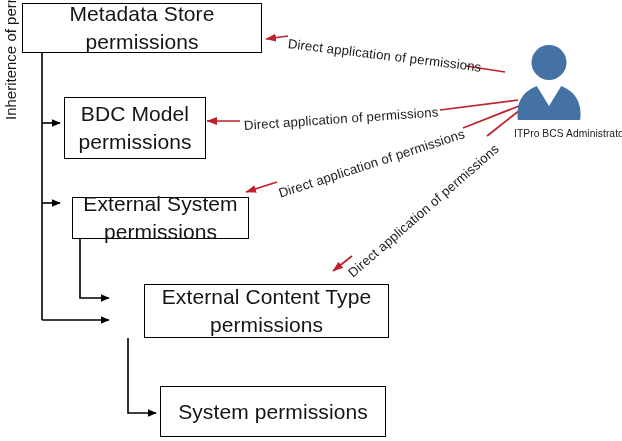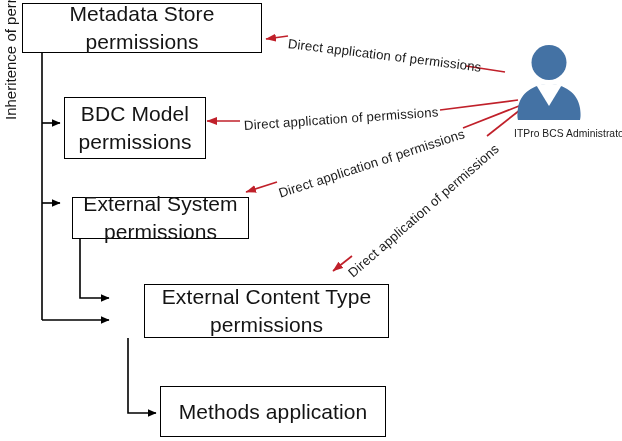--- a/index.html
+++ b/index.html
@@ -148,21 +148,21 @@
     <span class="node-label">External System
 permissions</span>
   </div>
 
   <div class="node-box" style="left:113px; top:284px; width:245px; height:54px;margin-left:31px;">
     <span class="node-label">External Content Type
 permissions</span>
   </div>
 
   <div class="node-box" style="left:160px; top:386px; width:226px; height:51px;">
-    <span class="node-label">Methods application</span>
+    <span class="node-label">System permissions</span>
   </div>
 
   <svg class="person" style="left:508px; top:44px; width:82px; height:78px;" viewBox="0 0 82 78">
     <circle cx="41" cy="18.5" r="17.5" fill="#4472A4"></circle>
     <path d="M41,40 C26,40 12,49 10,64 C9,71 9.5,74 10,76 L72,76 C72.5,74 73,71 72,64 C70,49 56,40 41,40 Z" fill="#4472A4"></path>
     <path d="M28.5,41.5 L41,62 L53.5,41.5 C49.6,40.4 45.4,40 41,40 C36.6,40 32.4,40.4 28.5,41.5 Z" fill="#ffffff"></path>
   </svg>
 
   <div class="person-caption" style="left:514px; top:128px;">ITPro BCS Administrator</div>
 

